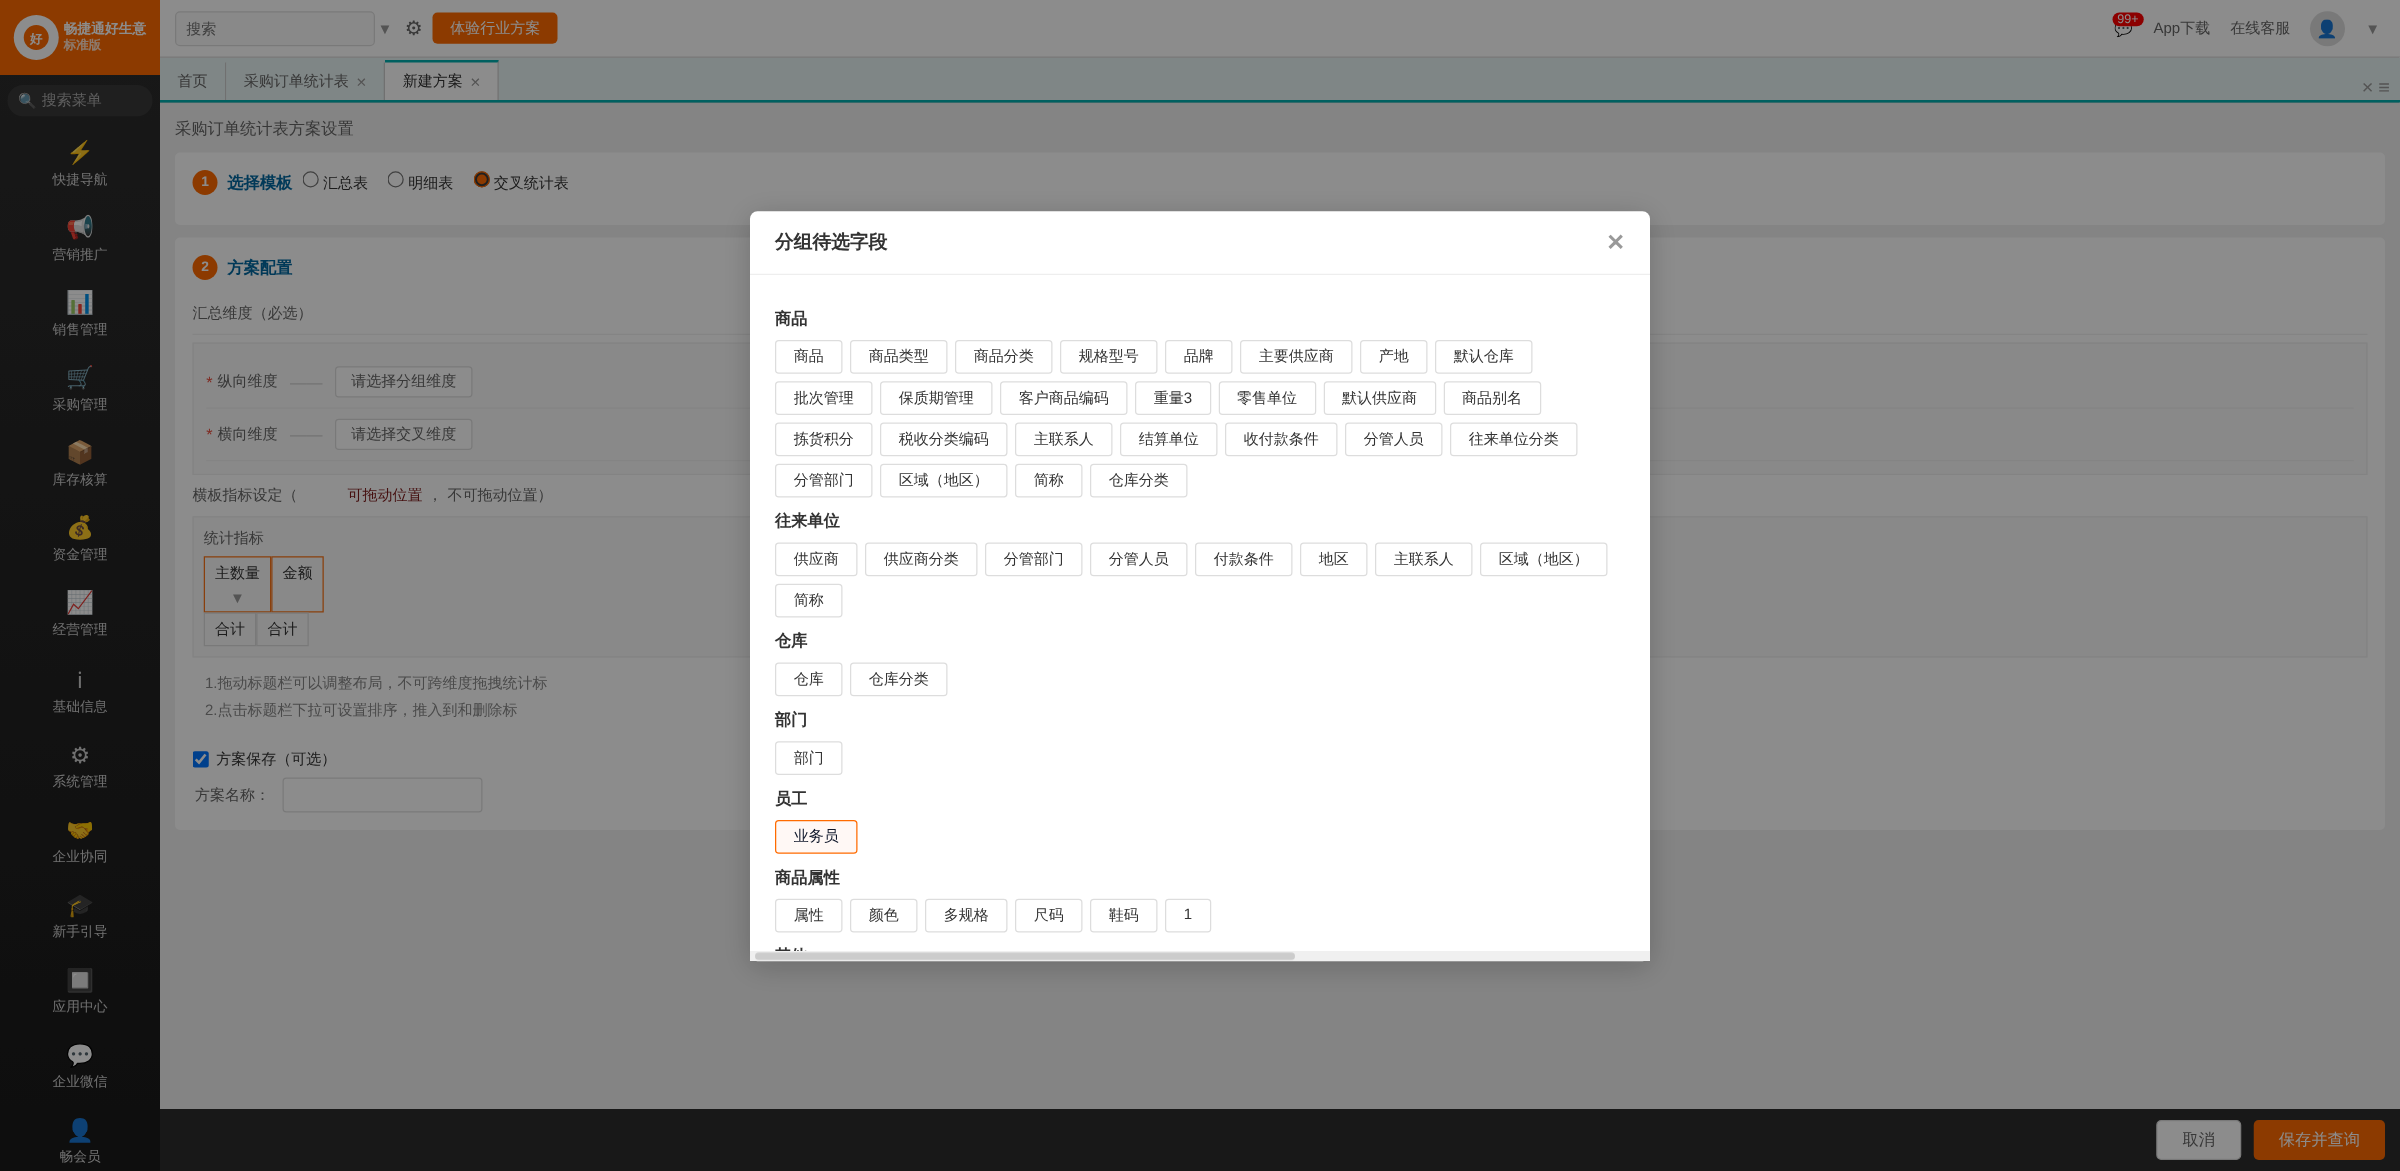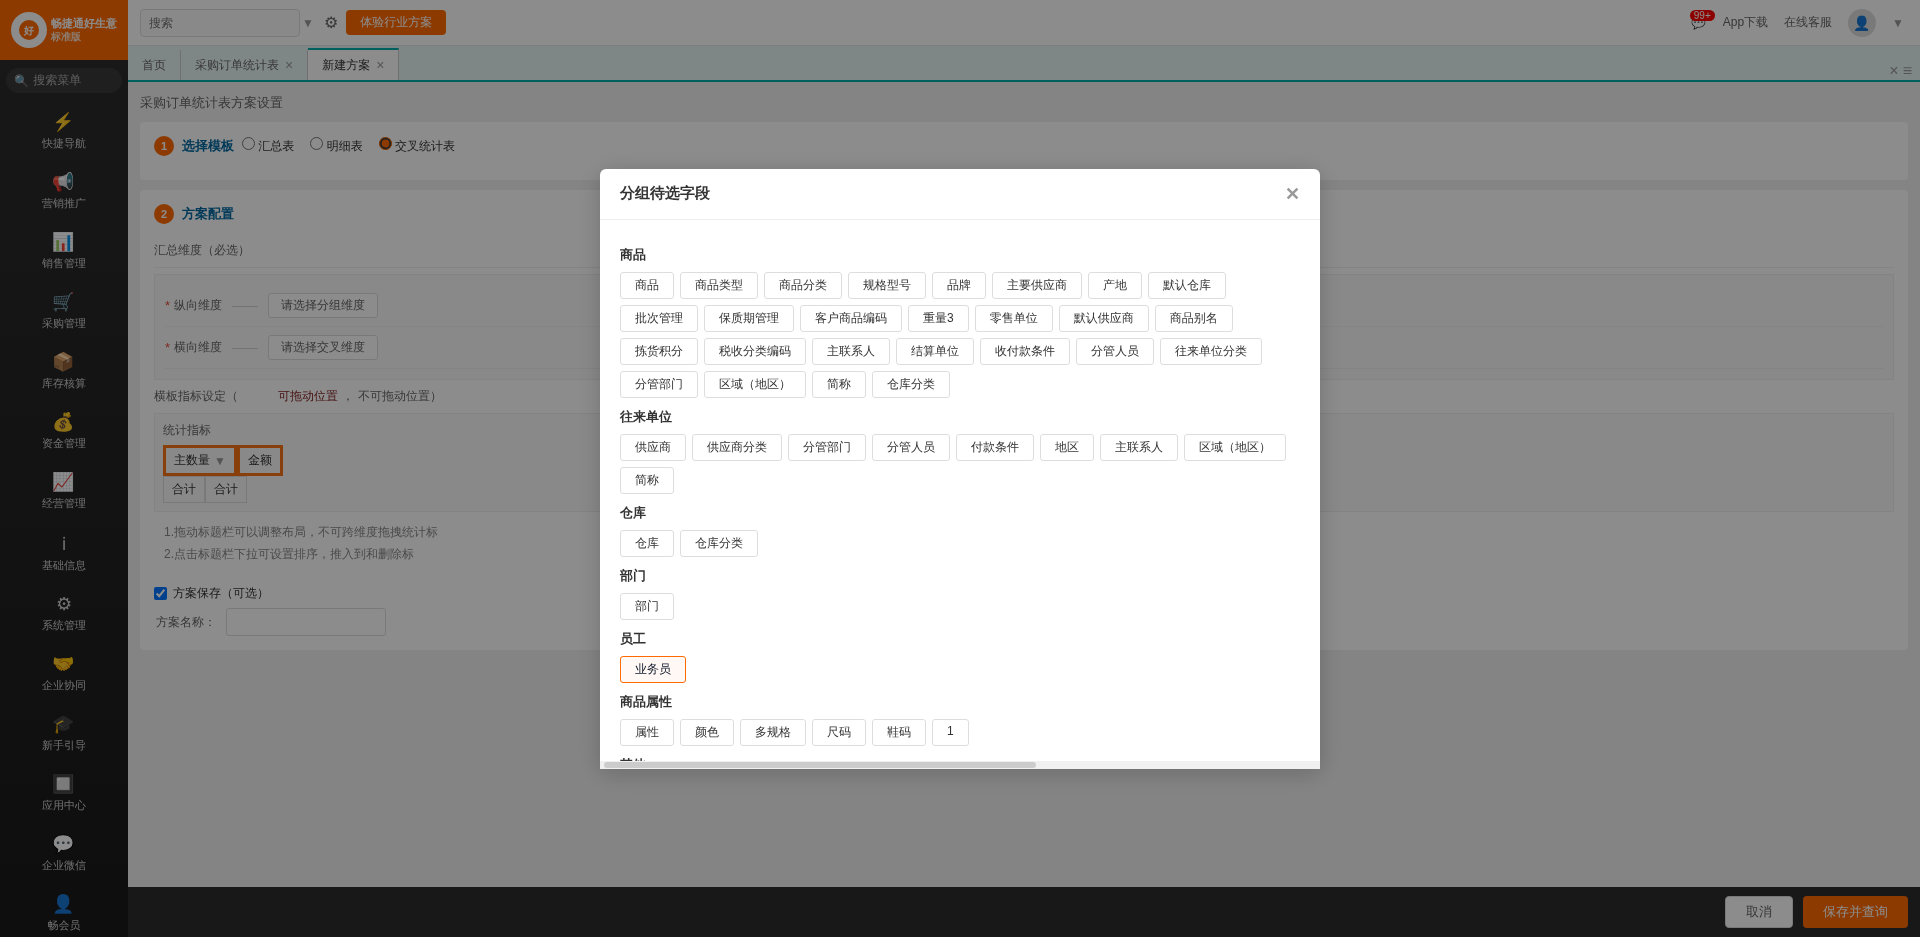--- a/index.html
+++ b/index.html
@@ -86,22 +86,22 @@
     .step-title { font-size: 13px; font-weight: bold; color: #0369a1; }
     .radio-group { display: flex; gap: 16px; align-items: center; font-size: 12px; color: #333; }
     .radio-group input { accent-color: #ff6b00; }
     .config-row { display: flex; align-items: center; padding: 8px 0; border-bottom: 1px solid #f0f0f0; }
     .config-label { width: 130px; color: #666; font-size: 12px; }
     .select-btn {
       padding: 3px 12px; border: 1px solid #ddd; border-radius: 3px; background: white;
       color: #666; font-size: 12px; cursor: pointer;
     }
     .th-cell {
-      border: 3px solid #f97316; padding: 4px 8px; font-size: 12px; color: #333;
-      background: #fafafa; display: flex; align-items: center; gap: 4px;
+      border: 1px solid #f97316; padding: 4px 8px; font-size: 12px; color: #333;
+      background: #fafafa; display: flex; align-items: center; gap: 4px; flex-direction: column;
     }
     .td-cell {
       border: 1px solid #ddd; padding: 4px 8px; font-size: 12px; color: #333;
     }
 
     
     .hint-box { padding: 10px; color: #888; font-size: 12px; line-height: 1.8; }
 
     
     .save-row { display: flex; align-items: center; gap: 6px; margin-top: 10px; font-size: 12px; color: #333; }

